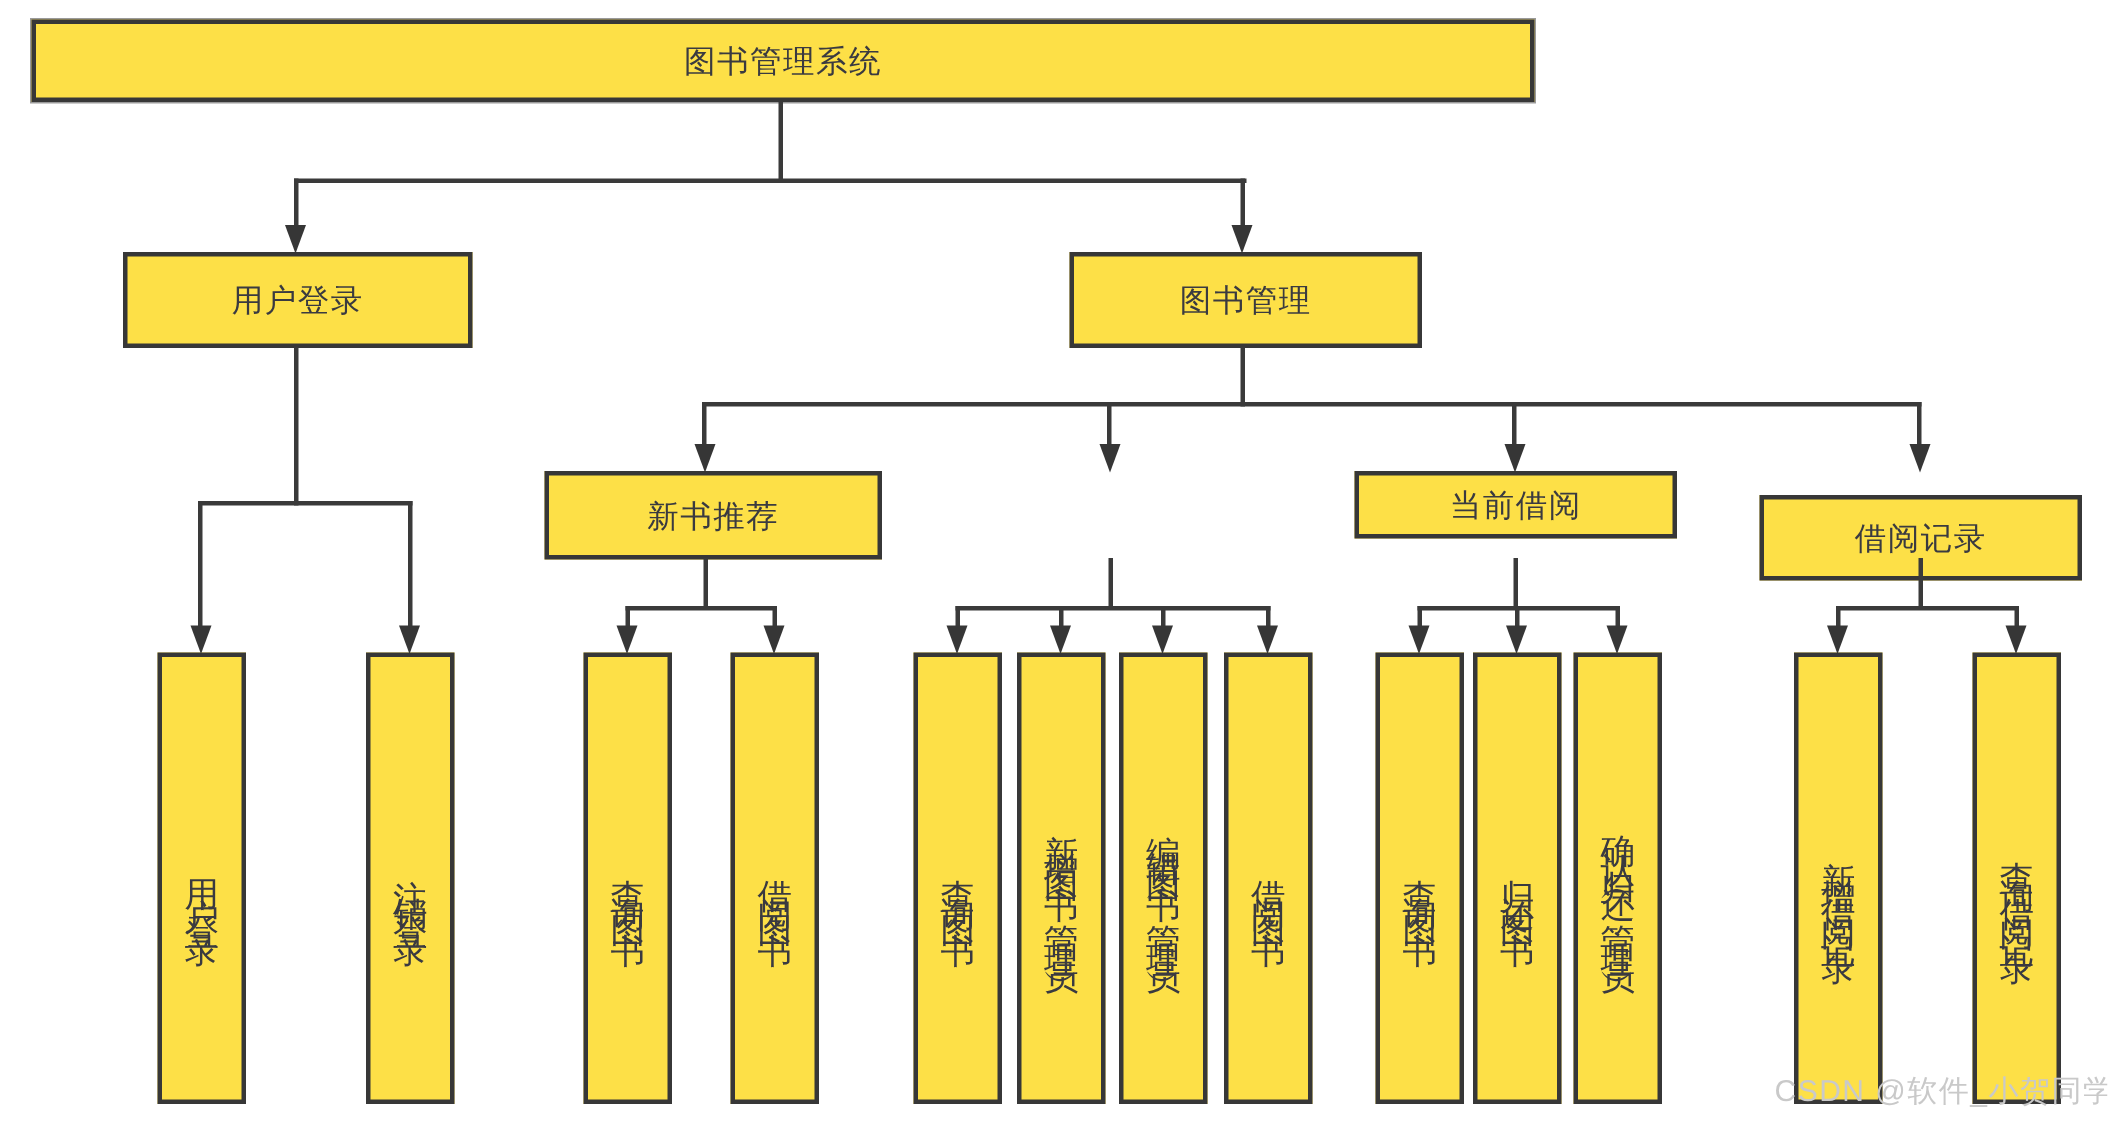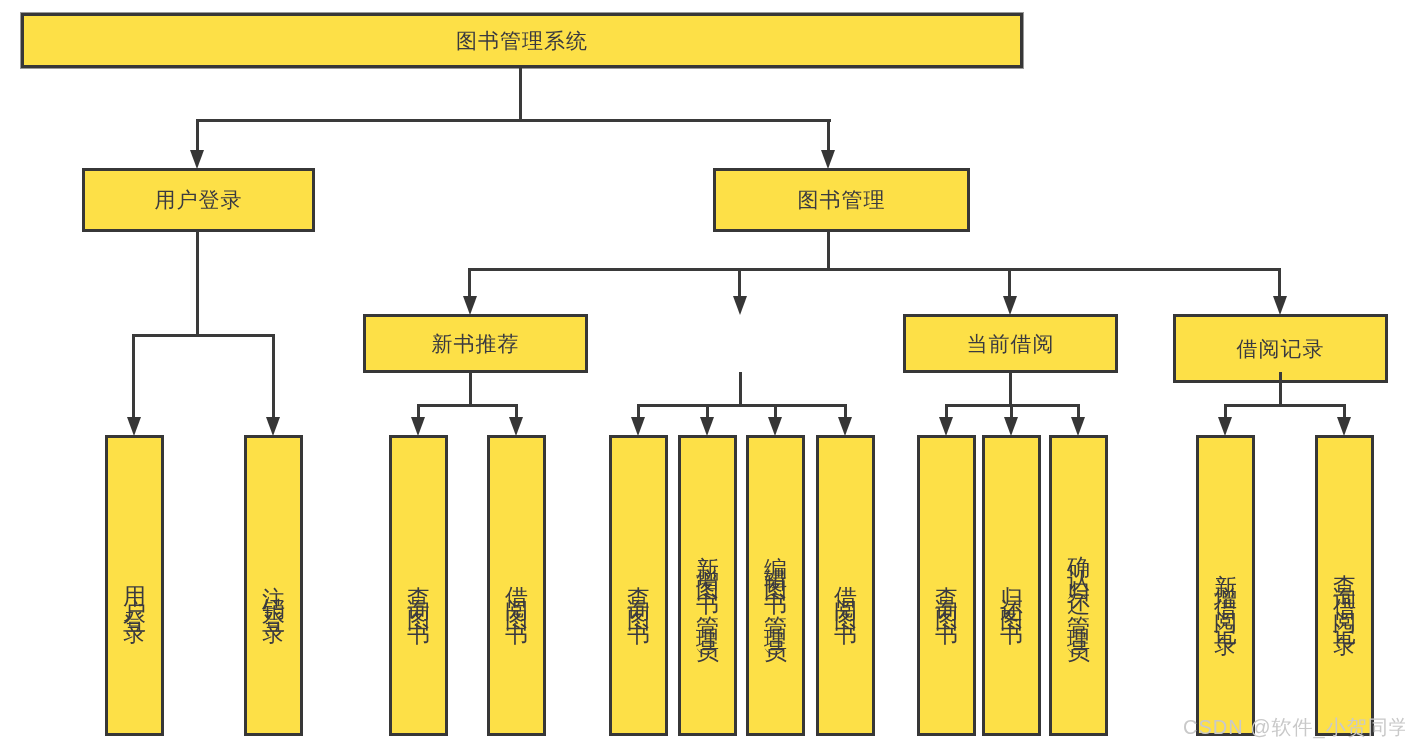--- a/index.html
+++ b/index.html
@@ -37,31 +37,31 @@
 
 <div class="stage">
 
   <div class="node hbox root" style="left:21px;top:13px;width:1002px;height:55px">
     <span>图书管理系统</span>
   </div>
 
   <div class="node hbox" style="left:82px;top:168px;width:233px;height:64px">
     <span>用户登录</span>
   </div>
-  <div class="node hbox" style="left:713px;top:168px;width:257px;height:64px">
+  <div class="node hbox" style="left:713px;top:168px;width:235px;height:64px">
     <span>图书管理</span>
   </div>
 
   <div class="node hbox" style="left:363px;top:314px;width:225px;height:59px">
     <span>新书推荐</span>
   </div>
-  <div class="node hbox" style="left:903px;top:314px;width:215px;height:59px">
+  <div class="node hbox" style="left:903px;top:314px;width:215px;height:45px">
     <span>当前借阅</span>
   </div>
-  <div class="node hbox" style="left:1173px;top:314px;width:215px;height:69px">
+  <div class="node hbox" style="left:1173px;top:330px;width:215px;height:57px">
     <span>借阅记录</span>
   </div>
 
   <div class="node vbox" style="left:105px;top:435px;width:59px;height:301px">
     <span>用户登录</span>
   </div>
   <div class="node vbox" style="left:244px;top:435px;width:59px;height:301px">
     <span>注销登录</span>
   </div>
   <div class="node vbox" style="left:389px;top:435px;width:59px;height:301px">

